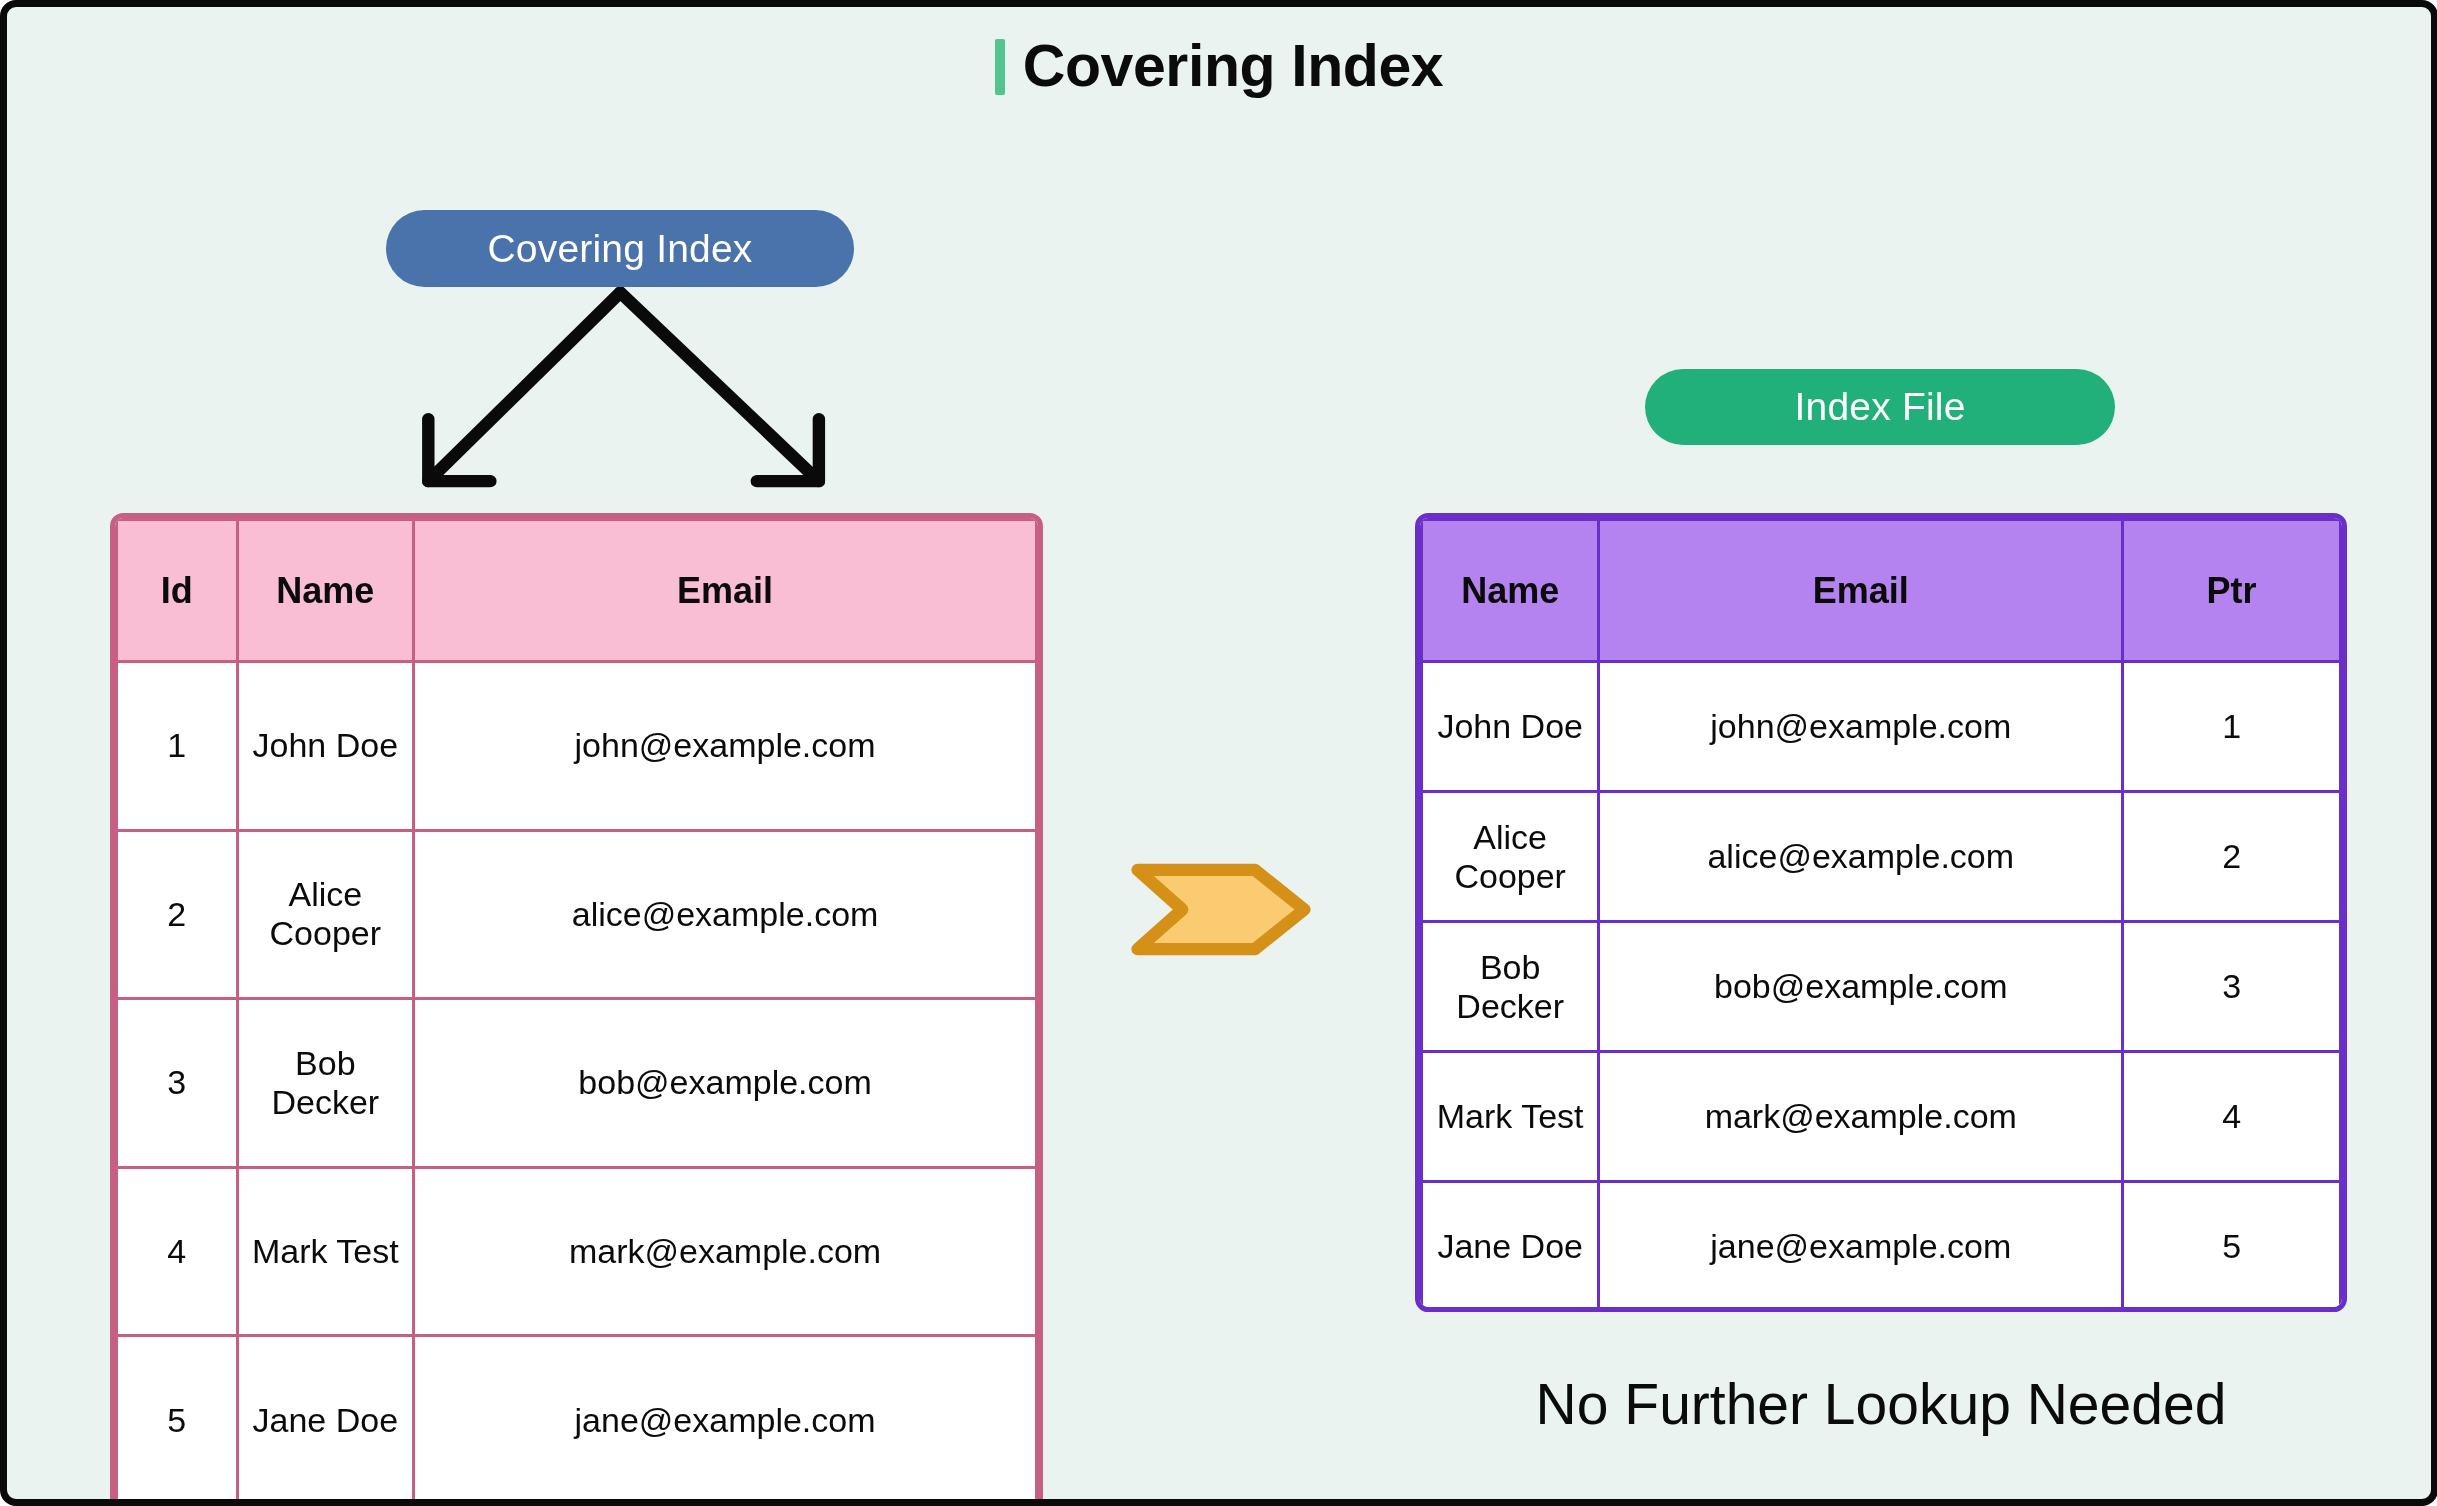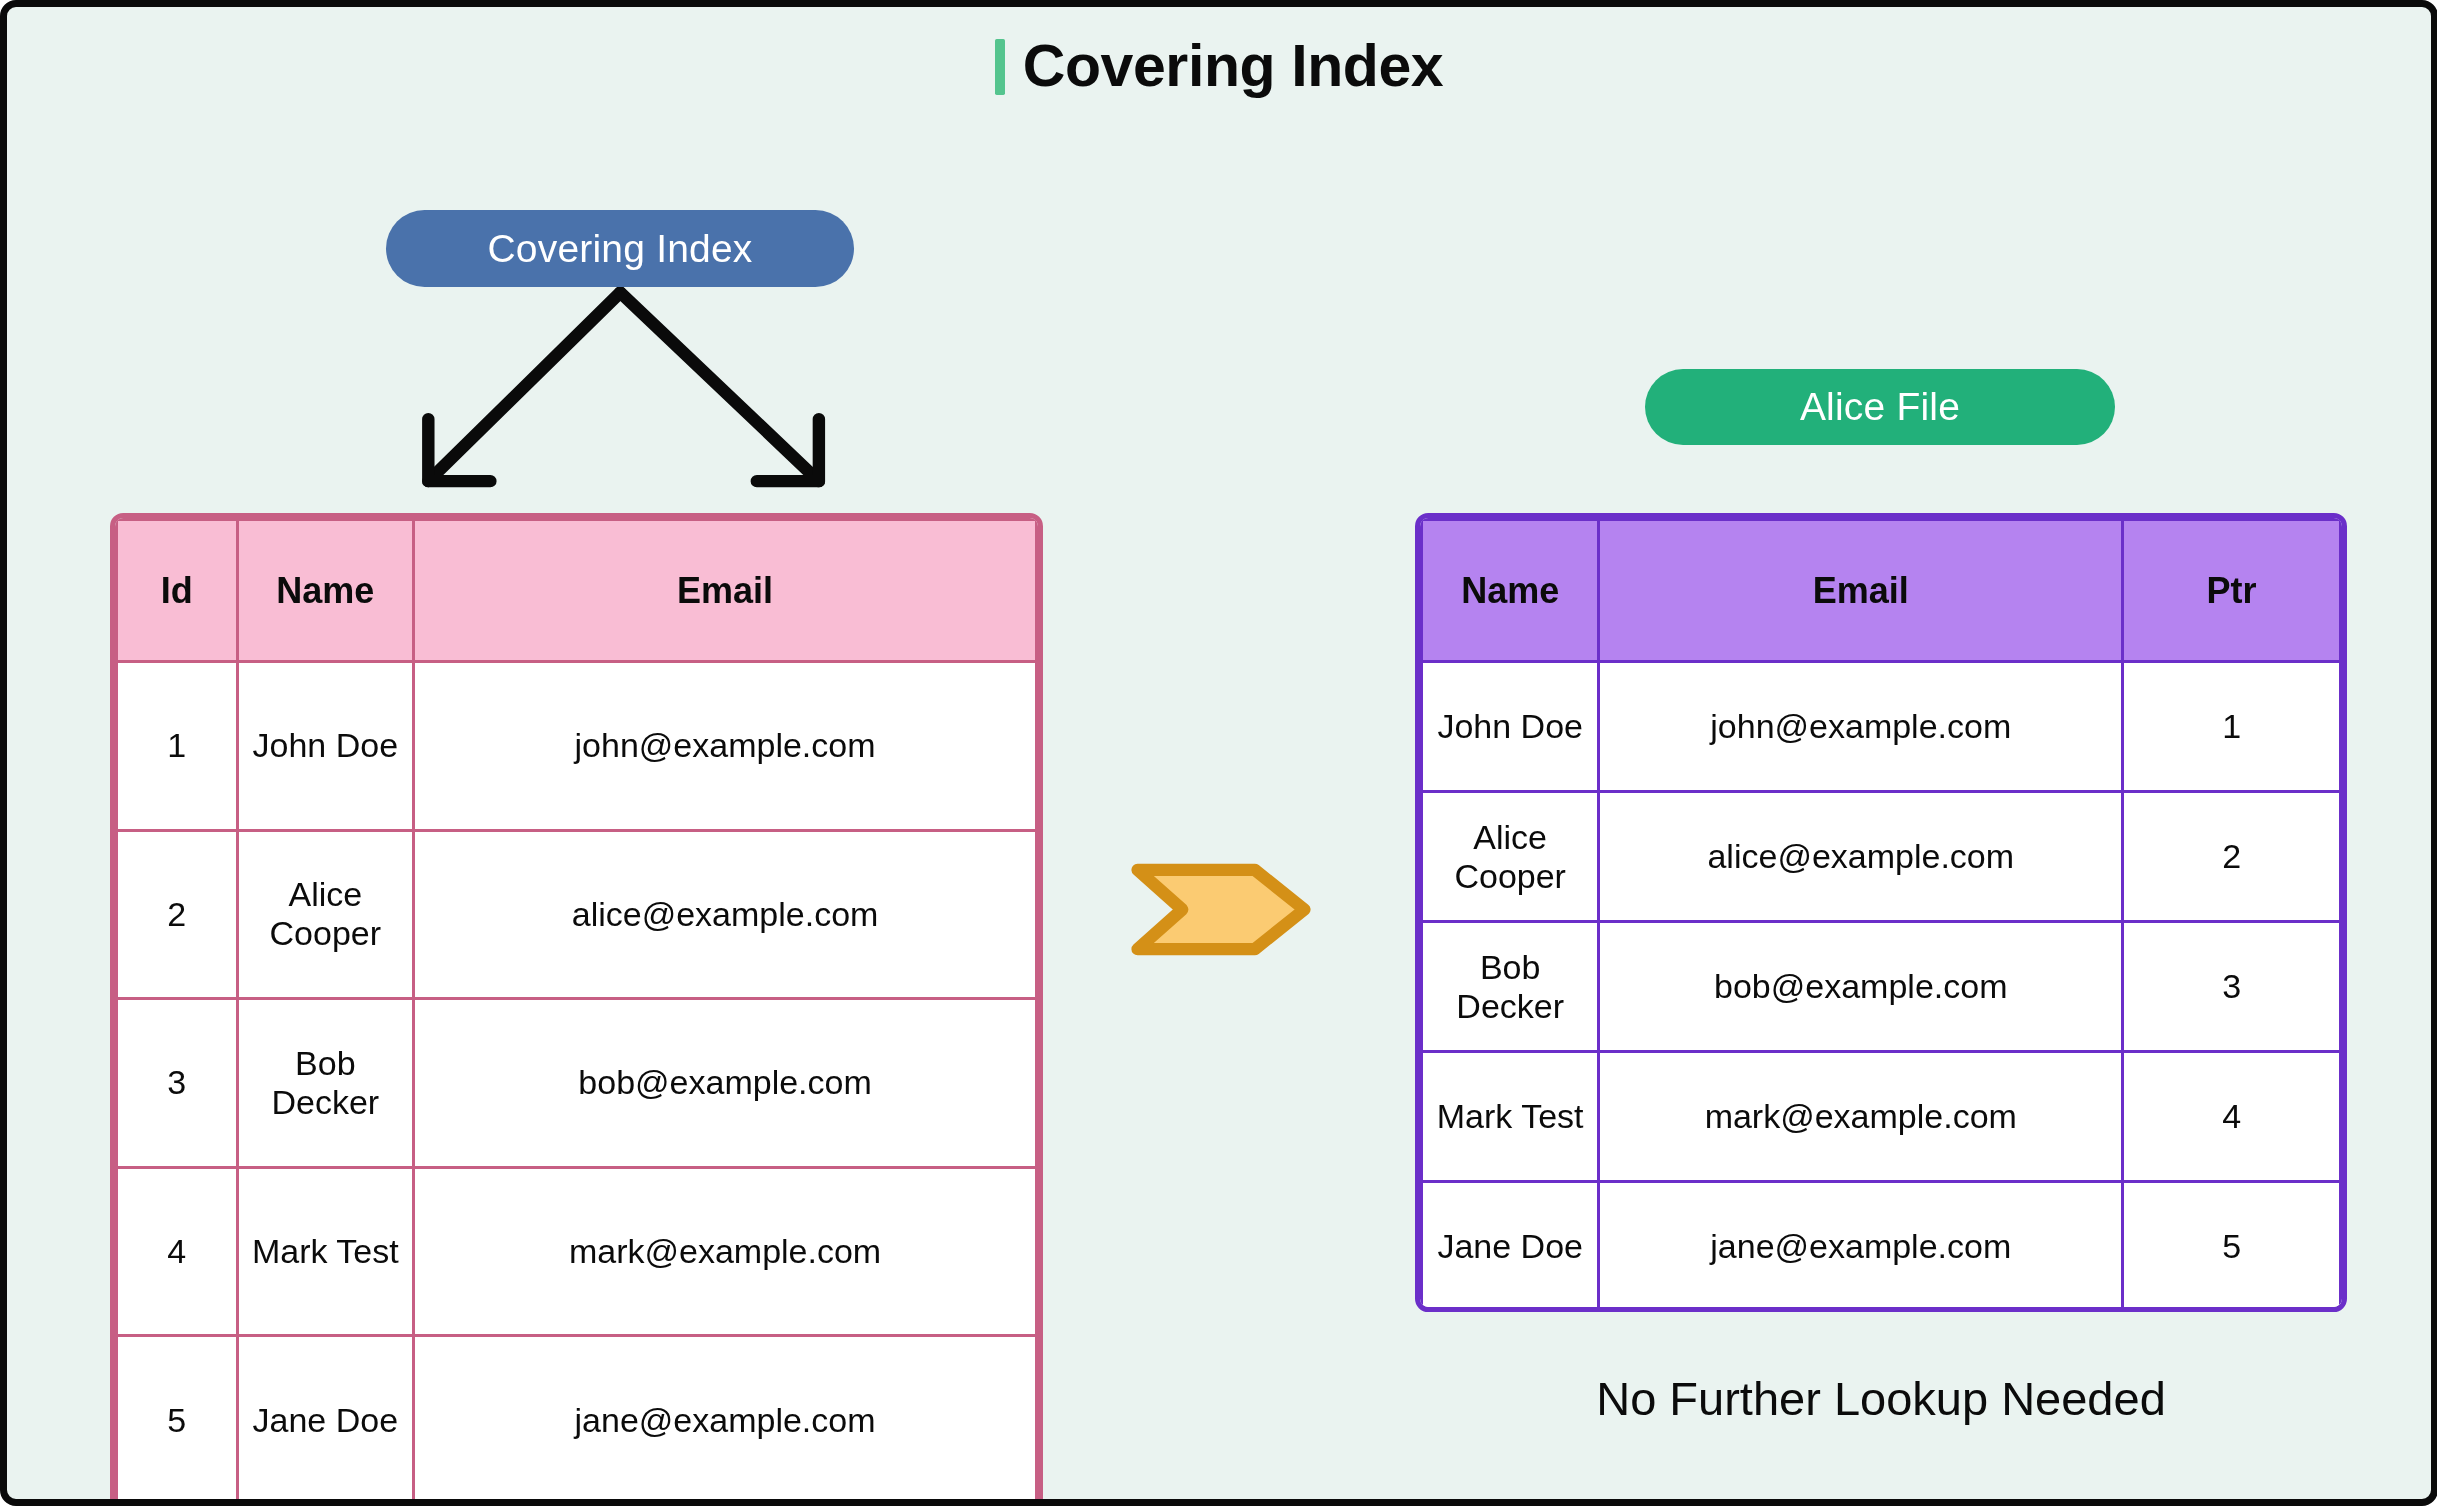--- a/index.html
+++ b/index.html
@@ -127,21 +127,21 @@
     left: 1124px; top: 856px;
     width: 180px; height: 93px;
   }
 
   
   #caption {
     position: absolute;
     left: 1408px; top: 1364px;
     width: 932px;
     text-align: center;
-    font-size: 47px;
+    font-size: 57px;
     color: #0b0b0b;
   }
 </style>
 </head>
 <body>
 
 <div id="canvas">
 
   <div id="title-row">
     <div id="title-accent"></div>
@@ -152,21 +152,21 @@
 
     <path d="M 741 345 L 509 573" fill="none" stroke="#0a0a0a" stroke-width="15" stroke-linecap="round"></path>
     <path d="M 509 498 L 509 573 L 584 573" fill="none" stroke="#0a0a0a" stroke-width="15" stroke-linecap="round" stroke-linejoin="round"></path>
 
     <path d="M 741 345 L 981 573" fill="none" stroke="#0a0a0a" stroke-width="15" stroke-linecap="round"></path>
     <path d="M 981 498 L 981 573 L 906 573" fill="none" stroke="#0a0a0a" stroke-width="15" stroke-linecap="round" stroke-linejoin="round"></path>
   </svg>
 
   <div class="pill" id="covering-index-pill">Covering Index</div>
 
-  <div class="pill" id="index-file-pill">Alice File</div>
+  <div class="pill" id="index-file-pill">Index File</div>
 
   <div class="db-table" id="table-left">
     <table>
       <colgroup>
           <col style="width:13.1%">
           <col style="width:19.2%">
           <col style="width:67.7%">
         </colgroup>
       <thead>
         <tr>

